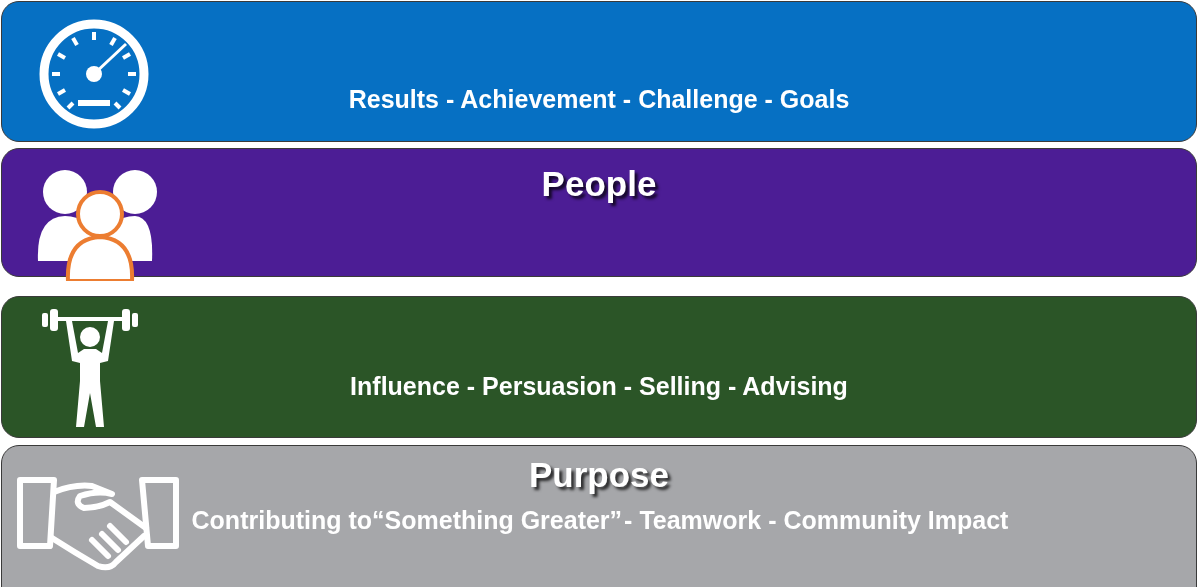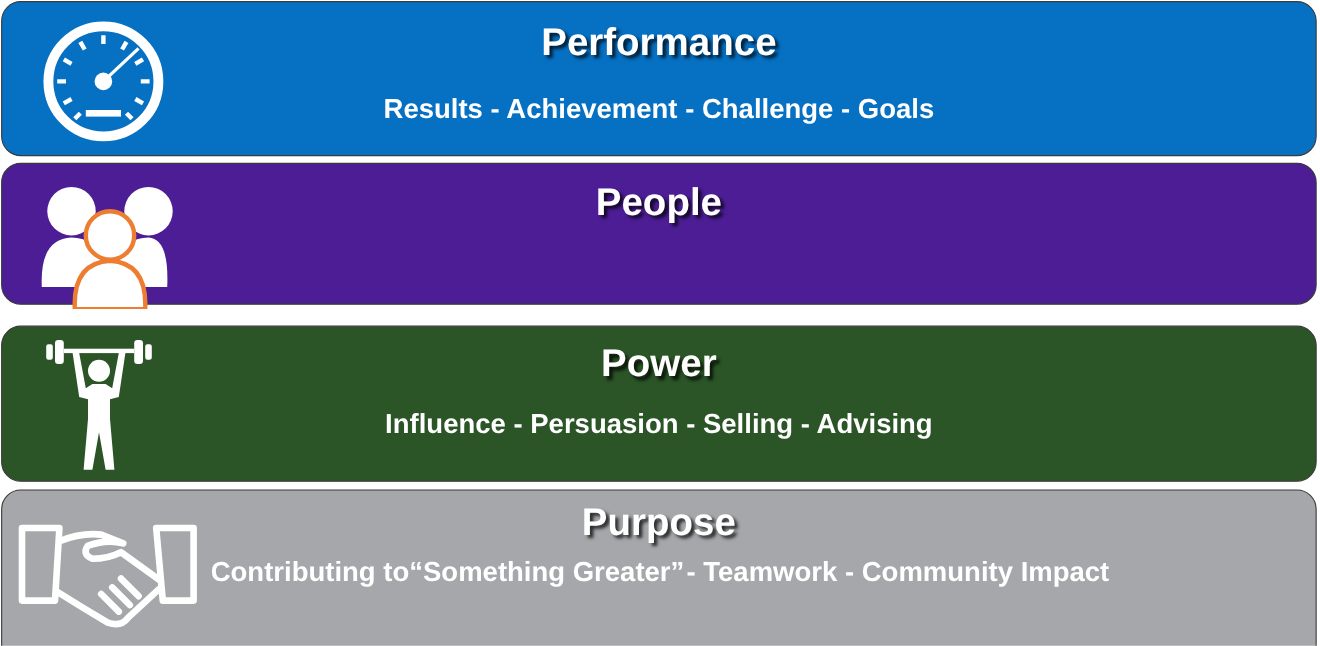--- a/index.html
+++ b/index.html
@@ -32,21 +32,20 @@
       <line x1="104" y1="60" x2="96" y2="60"></line>
       <line x1="26" y1="80" x2="33" y2="76"></line>
       <line x1="98" y1="80" x2="91" y2="76"></line>
       <line x1="36" y1="94" x2="41" y2="89"></line>
       <line x1="88" y1="94" x2="83" y2="89"></line>
     </g>
     <line x1="62" y1="60" x2="94" y2="30" stroke="#fff" stroke-width="3"></line>
     <circle cx="62" cy="60" r="8" fill="#fff"></circle>
     <rect x="46" y="86" width="32" height="6" fill="#fff"></rect>
   </svg>
-  <div class="title" style="top:17px">Performance</div>
   <div class="sub" style="top:83px">Results - Achievement - Challenge - Goals</div>
 </div>
 
 <div class="panel p2">
   <svg class="icon" style="left:18px;top:10px" width="150" height="122" viewBox="0 0 150 122">
     <circle cx="45" cy="33" r="22" fill="#fff"></circle>
     <path d="M18 102 Q16 58 45 57 Q70 58 72 80 L70 102 Z" fill="#fff"></path>
     <circle cx="115" cy="33" r="22" fill="#fff"></circle>
     <path d="M132 102 Q134 58 115 57 Q90 58 88 80 L90 102 Z" fill="#fff"></path>
     <circle cx="80" cy="55" r="22" stroke="#ec7d31" stroke-width="4" fill="#fff"></circle>
@@ -58,21 +57,20 @@
 <div class="panel p3">
   <svg class="icon" style="left:38px;top:8px" width="110" height="126" viewBox="0 0 110 126">
     <rect x="2" y="8" width="6" height="14" rx="2" fill="#fff"></rect>
     <rect x="10" y="4" width="8" height="22" rx="3" fill="#fff"></rect>
     <rect x="92" y="8" width="6" height="14" rx="2" fill="#fff"></rect>
     <rect x="82" y="4" width="8" height="22" rx="3" fill="#fff"></rect>
     <rect x="18" y="12" width="64" height="4" fill="#fff"></rect>
     <circle cx="50" cy="32" r="10" fill="#fff"></circle>
     <path d="M26 16 L32 16 L38 48 L44 44 L56 44 L62 48 L68 16 L74 16 L68 56 L60 58 L60 76 L64 122 L56 122 L50 88 L44 122 L36 122 L40 76 L40 58 L32 56 Z" fill="#fff"></path>
   </svg>
-  <div class="title" style="top:14px">Power</div>
   <div class="sub" style="top:75px">Influence - Persuasion - Selling - Advising</div>
 </div>
 
 <div class="panel p4">
   <svg class="icon" style="left:12px;top:20px" width="168" height="106" viewBox="0 0 168 106">
     <g fill="none" stroke="#fff" stroke-width="6" stroke-linejoin="round" stroke-linecap="round">
       <path d="M6 14 L40 14 L36 80 L6 80 Z"></path>
       <path d="M162 14 L128 14 L134 80 L162 80 Z"></path>
       <path d="M40 26 Q60 18 78 20 L98 28 Q84 24 66 30 Q60 38 70 42 Q84 42 96 36 L132 62"></path>
       <path d="M38 72 Q60 86 84 100 Q96 104 102 96 L130 70"></path>

